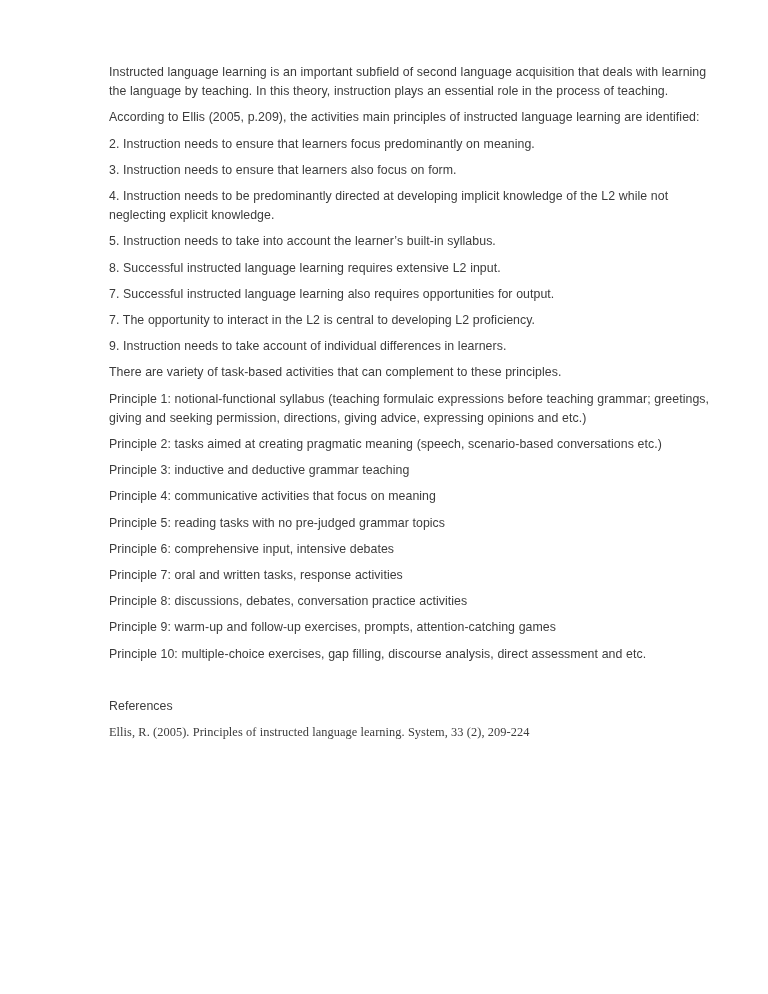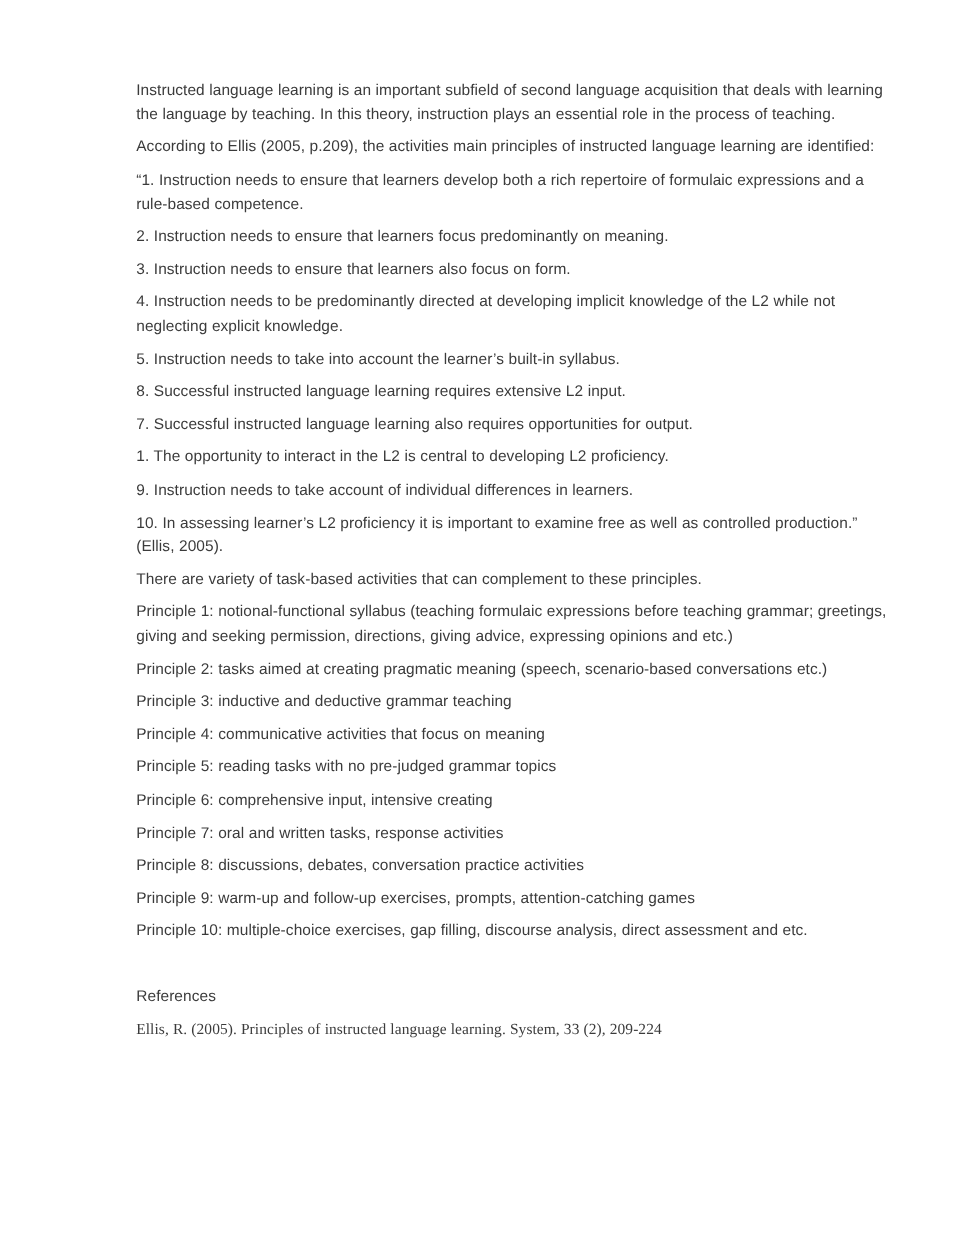--- a/index.html
+++ b/index.html
@@ -53,39 +53,37 @@
 </style>
 </head>
 <body>
 
 <div class="page">
   <div class="content">
 
     <p class="para">Instructed language learning is an important subfield of second language acquisition that deals with learning the language by teaching. In this theory, instruction plays an essential role in the process of teaching.</p>
     <p class="para">According to Ellis (2005, p.209), the activities main principles of instructed language learning are identified:</p>
 
-    <p class="para">“1. Instruction needs to ensure that learners develop both a rich repertoire of formulaic expressions and a rule-based competence.</p>
     <p class="para">2. Instruction needs to ensure that learners focus predominantly on meaning.</p>
     <p class="para">3. Instruction needs to ensure that learners also focus on form.</p>
     <p class="para">4. Instruction needs to be predominantly directed at developing implicit knowledge of the L2 while not neglecting explicit knowledge.</p>
     <p class="para">5. Instruction needs to take into account the learner’s built-in syllabus.</p>
     <p class="para">8. Successful instructed language learning requires extensive L2 input.</p>
     <p class="para">7. Successful instructed language learning also requires opportunities for output.</p>
-    <p class="para">1. The opportunity to interact in the L2 is central to developing L2 proficiency.</p>
+    <p class="para">7. The opportunity to interact in the L2 is central to developing L2 proficiency.</p>
     <p class="para">9. Instruction needs to take account of individual differences in learners.</p>
-    <p class="para">10. In assessing learner’s L2 proficiency it is important to examine free as well as controlled production.” (Ellis, 2005).</p>
 
     <p class="para">There are variety of task-based activities that can complement to these principles.</p>
 
     <p class="para">Principle 1: notional-functional syllabus (teaching formulaic expressions before teaching grammar; greetings, giving and seeking permission, directions, giving advice, expressing opinions and etc.)</p>
     <p class="para">Principle 2: tasks aimed at creating pragmatic meaning (speech, scenario-based conversations etc.)</p>
     <p class="para">Principle 3: inductive and deductive grammar teaching</p>
     <p class="para">Principle 4: communicative activities that focus on meaning</p>
     <p class="para">Principle 5: reading tasks with no pre-judged grammar topics</p>
-    <p class="para">Principle 6: comprehensive input, intensive creating</p>
+    <p class="para">Principle 6: comprehensive input, intensive debates</p>
     <p class="para">Principle 7: oral and written tasks, response activities</p>
     <p class="para">Principle 8: discussions, debates, conversation practice activities</p>
     <p class="para">Principle 9: warm-up and follow-up exercises, prompts, attention-catching games</p>
     <p class="para">Principle 10: multiple-choice exercises, gap filling, discourse analysis, direct assessment and etc.</p>
 
     <p class="spacer">&nbsp;</p>
 
     <p class="para">References</p>
     <p class="para">Ellis, R. (2005). Principles of instructed language learning. System, 33 (2), 209-224</p>
 

